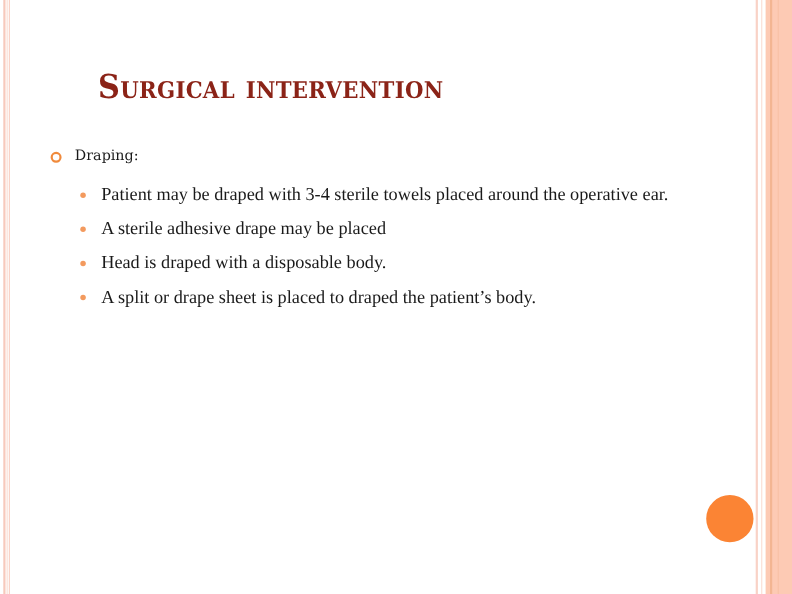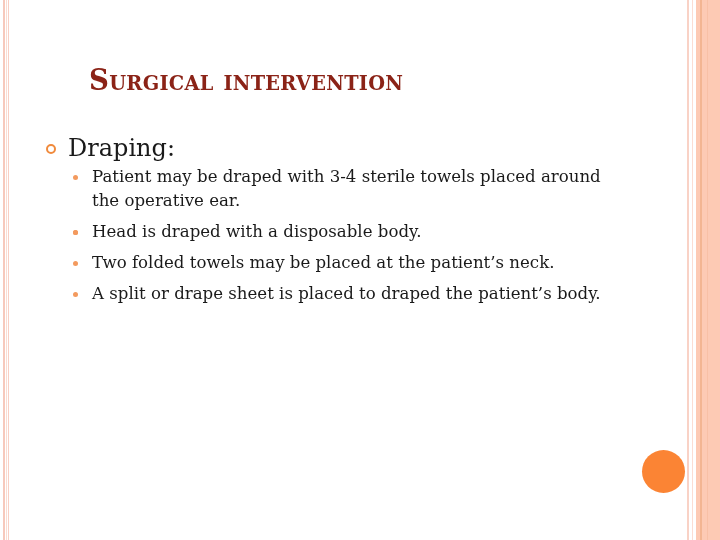--- a/index.html
+++ b/index.html
@@ -34,25 +34,25 @@
   }
 
   .lvl1 {
     position: absolute; left: 46px; top: 134px;
     display: flex; align-items: center;
   }
   .ring {
     width: 6px; height: 6px; border-radius: 50%;
     border: 2px solid #F08A3C; margin-right: 12px; margin-top: 2px;
   }
-  .lvl1-text { font-size: 24px; color: #1a1a1a; }
+  .lvl1-text { font-size: 13px; color: #1a1a1a; }
 
   .lvl2 {
     position: absolute; left: 72px; top: 165px; width: 540px;
-    list-style: none; margin: 0; padding: 0;
+    list-style: none; margin: 0; padding: 0; font-family: Liberation Serif, serif;
   }
   .lvl2 li {
     position: relative; padding-left: 20px;
     font-size: 16.6px; line-height: 24px; color: #1a1a1a;
     margin-bottom: 7px;
   }
   .lvl2 .dot {
     position: absolute; left: 1px; top: 10px;
     width: 5px; height: 5px; border-radius: 50%;
     background: #F39A5E;
@@ -83,28 +83,25 @@
   <span class="lvl1-text">Draping:</span>
 </div>
 
 <ul class="lvl2">
   <li>
     <span class="dot"></span>
     <span>Patient may be draped with 3-4 sterile towels placed around the operative ear.</span>
   </li>
   <li>
     <span class="dot"></span>
+    <span>A sterile adhesive drape may be placed</span>
   </li>
   <li>
     <span class="dot"></span>
     <span>Head is draped with a disposable body.</span>
-  </li>
-  <li>
-    <span class="dot"></span>
-    <span>Two folded towels may be placed at the patient’s neck.</span>
   </li>
   <li>
     <span class="dot"></span>
     <span>A split or drape sheet is placed to draped the patient’s body.</span>
   </li>
 </ul>
 
 <div class="orb"></div>
 
 </body></html>

